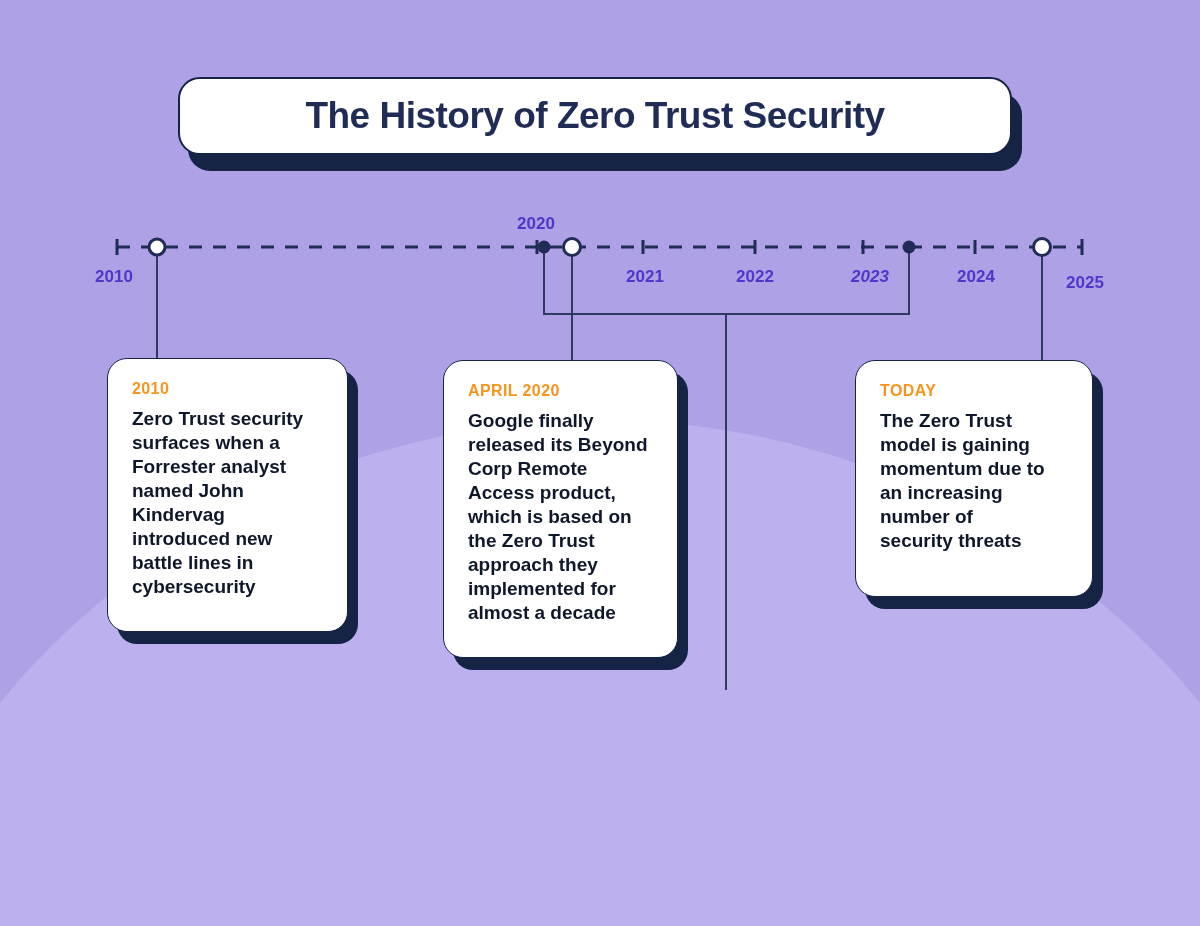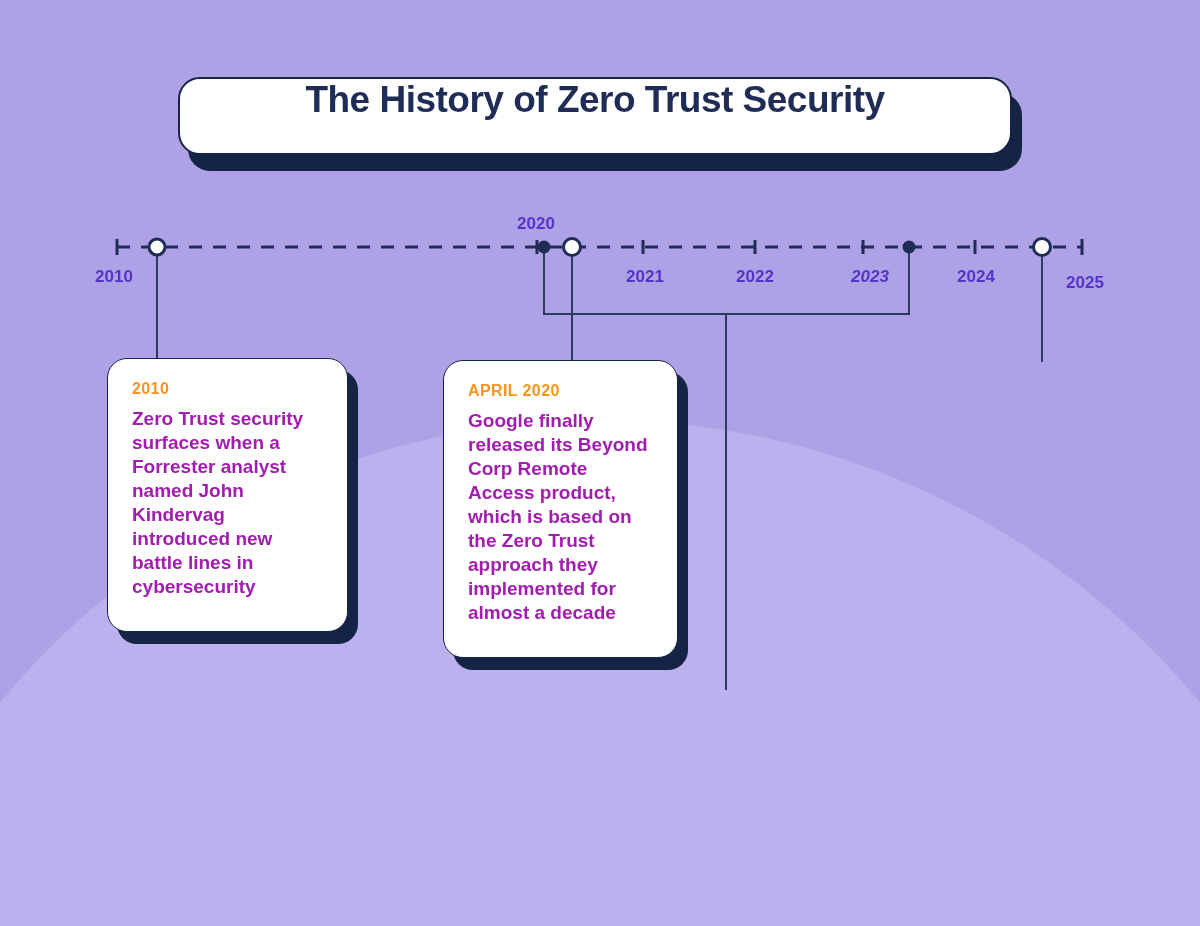--- a/index.html
+++ b/index.html
@@ -28,21 +28,21 @@
   }
   .title-card {
     position: absolute;
     left: 178px; top: 77px;
     width: 834px; height: 78px;
     box-sizing: border-box;
     background: #ffffff;
     border: 2px solid #152444;
     border-radius: 22px;
     box-shadow: 10px 16px 0 #152444;
-    display: flex; align-items: flex-start; justify-content: center;
+    display: flex; align-items: center; justify-content: center;
   }
   .title-card h1 {
     margin: 0;
     font-size: 37px;
     font-weight: 700;
     letter-spacing: -0.5px;
     color: #1f2c55;
   }
   .year-label {
     position: absolute;
@@ -65,21 +65,21 @@
     font-size: 16px;
     font-weight: 700;
     letter-spacing: 0.4px;
     color: #f7941d;
     margin: 0 0 9px 0;
   }
   .card .card-body {
     font-size: 19px;
     font-weight: 700;
     line-height: 24px;
-    color: #a21caf;
+    color: #0f172a;
     white-space: pre-line;
     margin: 0;
   }
   #card-2010       { left: 107px; top: 358px; width: 241px; height: 274px; }
   #card-april-2020 { left: 443px; top: 360px; width: 235px; height: 298px; }
   #card-today      { left: 855px; top: 360px; width: 238px; height: 237px; }
   #card-covid      { left: 476px; top: 688px; width: 492px; height: 147px; }
   #year-2010 { left: 114px;  top: 267px; }
   #year-2020 { left: 536px;  top: 214px; text-align: right; }
   #year-2021 { left: 645px;  top: 267px; text-align: right; }
@@ -156,15 +156,24 @@
 released its Beyond
 Corp Remote
 Access product,
 which is based on
 the Zero Trust
 approach they
 implemented for
 almost a decade</div>
   </div>
 
+  <div class="card" id="card-today">
+    <div class="card-label">TODAY</div>
+    <div class="card-body">The Zero Trust
+model is gaining
+momentum  due to
+an increasing
+number of
+security threats</div>
+  </div>
 
 
 </div>
 
 </body></html>

